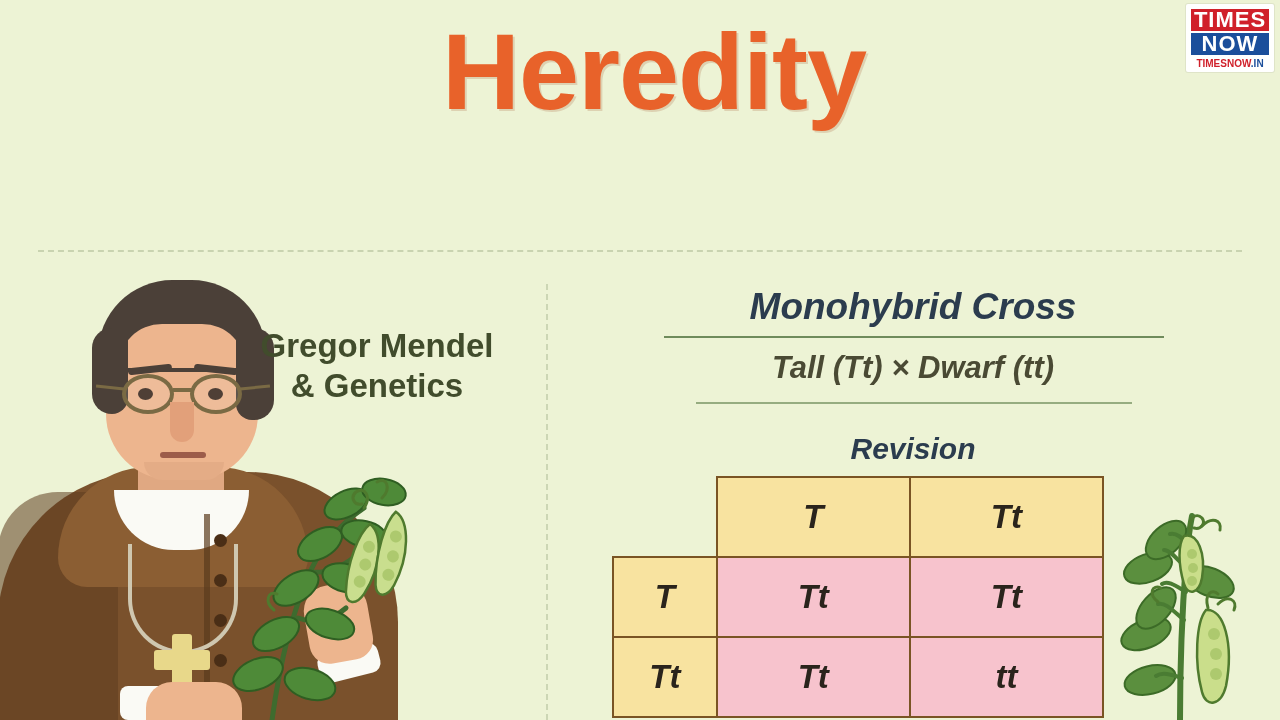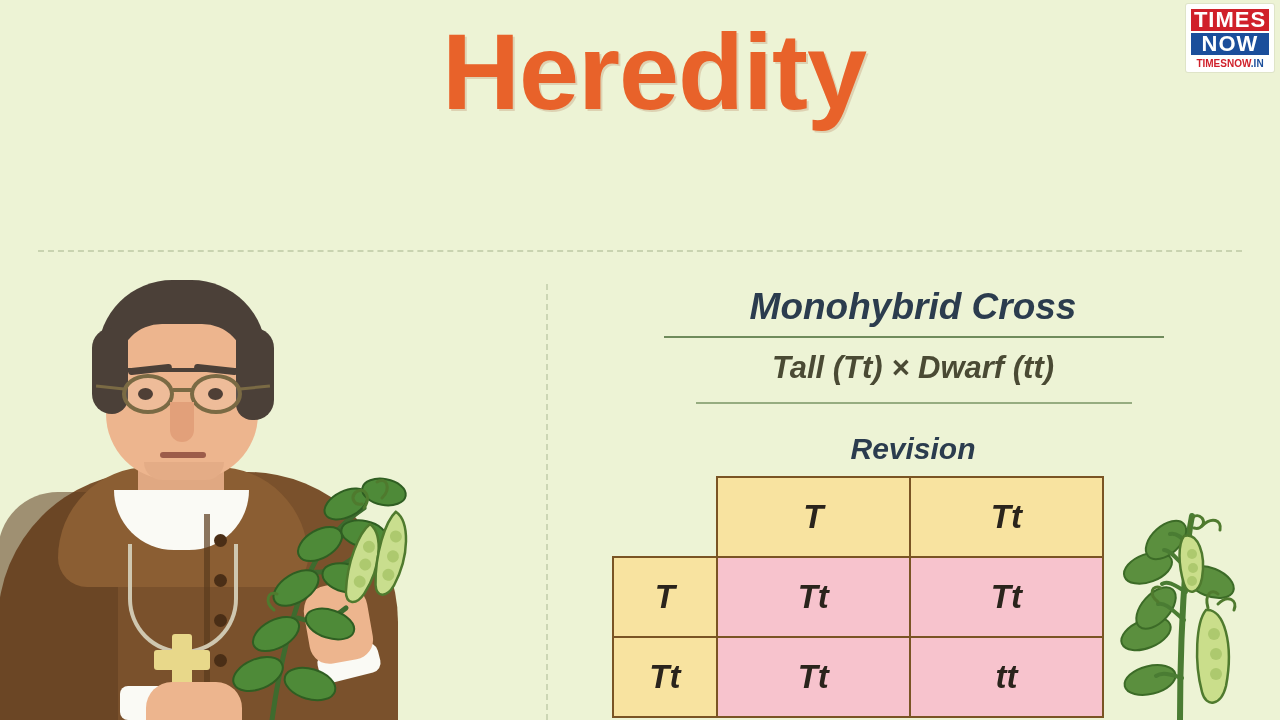--- a/index.html
+++ b/index.html
@@ -317,20 +317,24 @@
         <circle cx="180" cy="163" r="6" fill="#ADC96E"></circle>
       </g>
     </g>
     <g fill="none" stroke="#4F7A2E" stroke-width="3" stroke-linecap="round">
       <path d="M150 96 C158 84 150 74 142 80 C136 85 140 94 148 92"></path>
       <path d="M168 86 C178 76 172 64 163 70"></path>
       <path d="M60 198 C50 190 54 178 63 182"></path>
     </g>
   </svg>
 
+  <div id="mendel-caption">
+    <div>Gregor Mendel</div>
+    <div>&amp; Genetics</div>
+  </div>
 </div>
 
 <div id="right-panel">
   <div id="cross-title">Monohybrid Cross</div>
   <div id="rule-top"></div>
   <div id="cross-formula">Tall (Tt) × Dwarf (tt)</div>
   <div id="rule-bottom"></div>
   <div id="parents-label">Revision</div>
 
   <div id="punnett">

